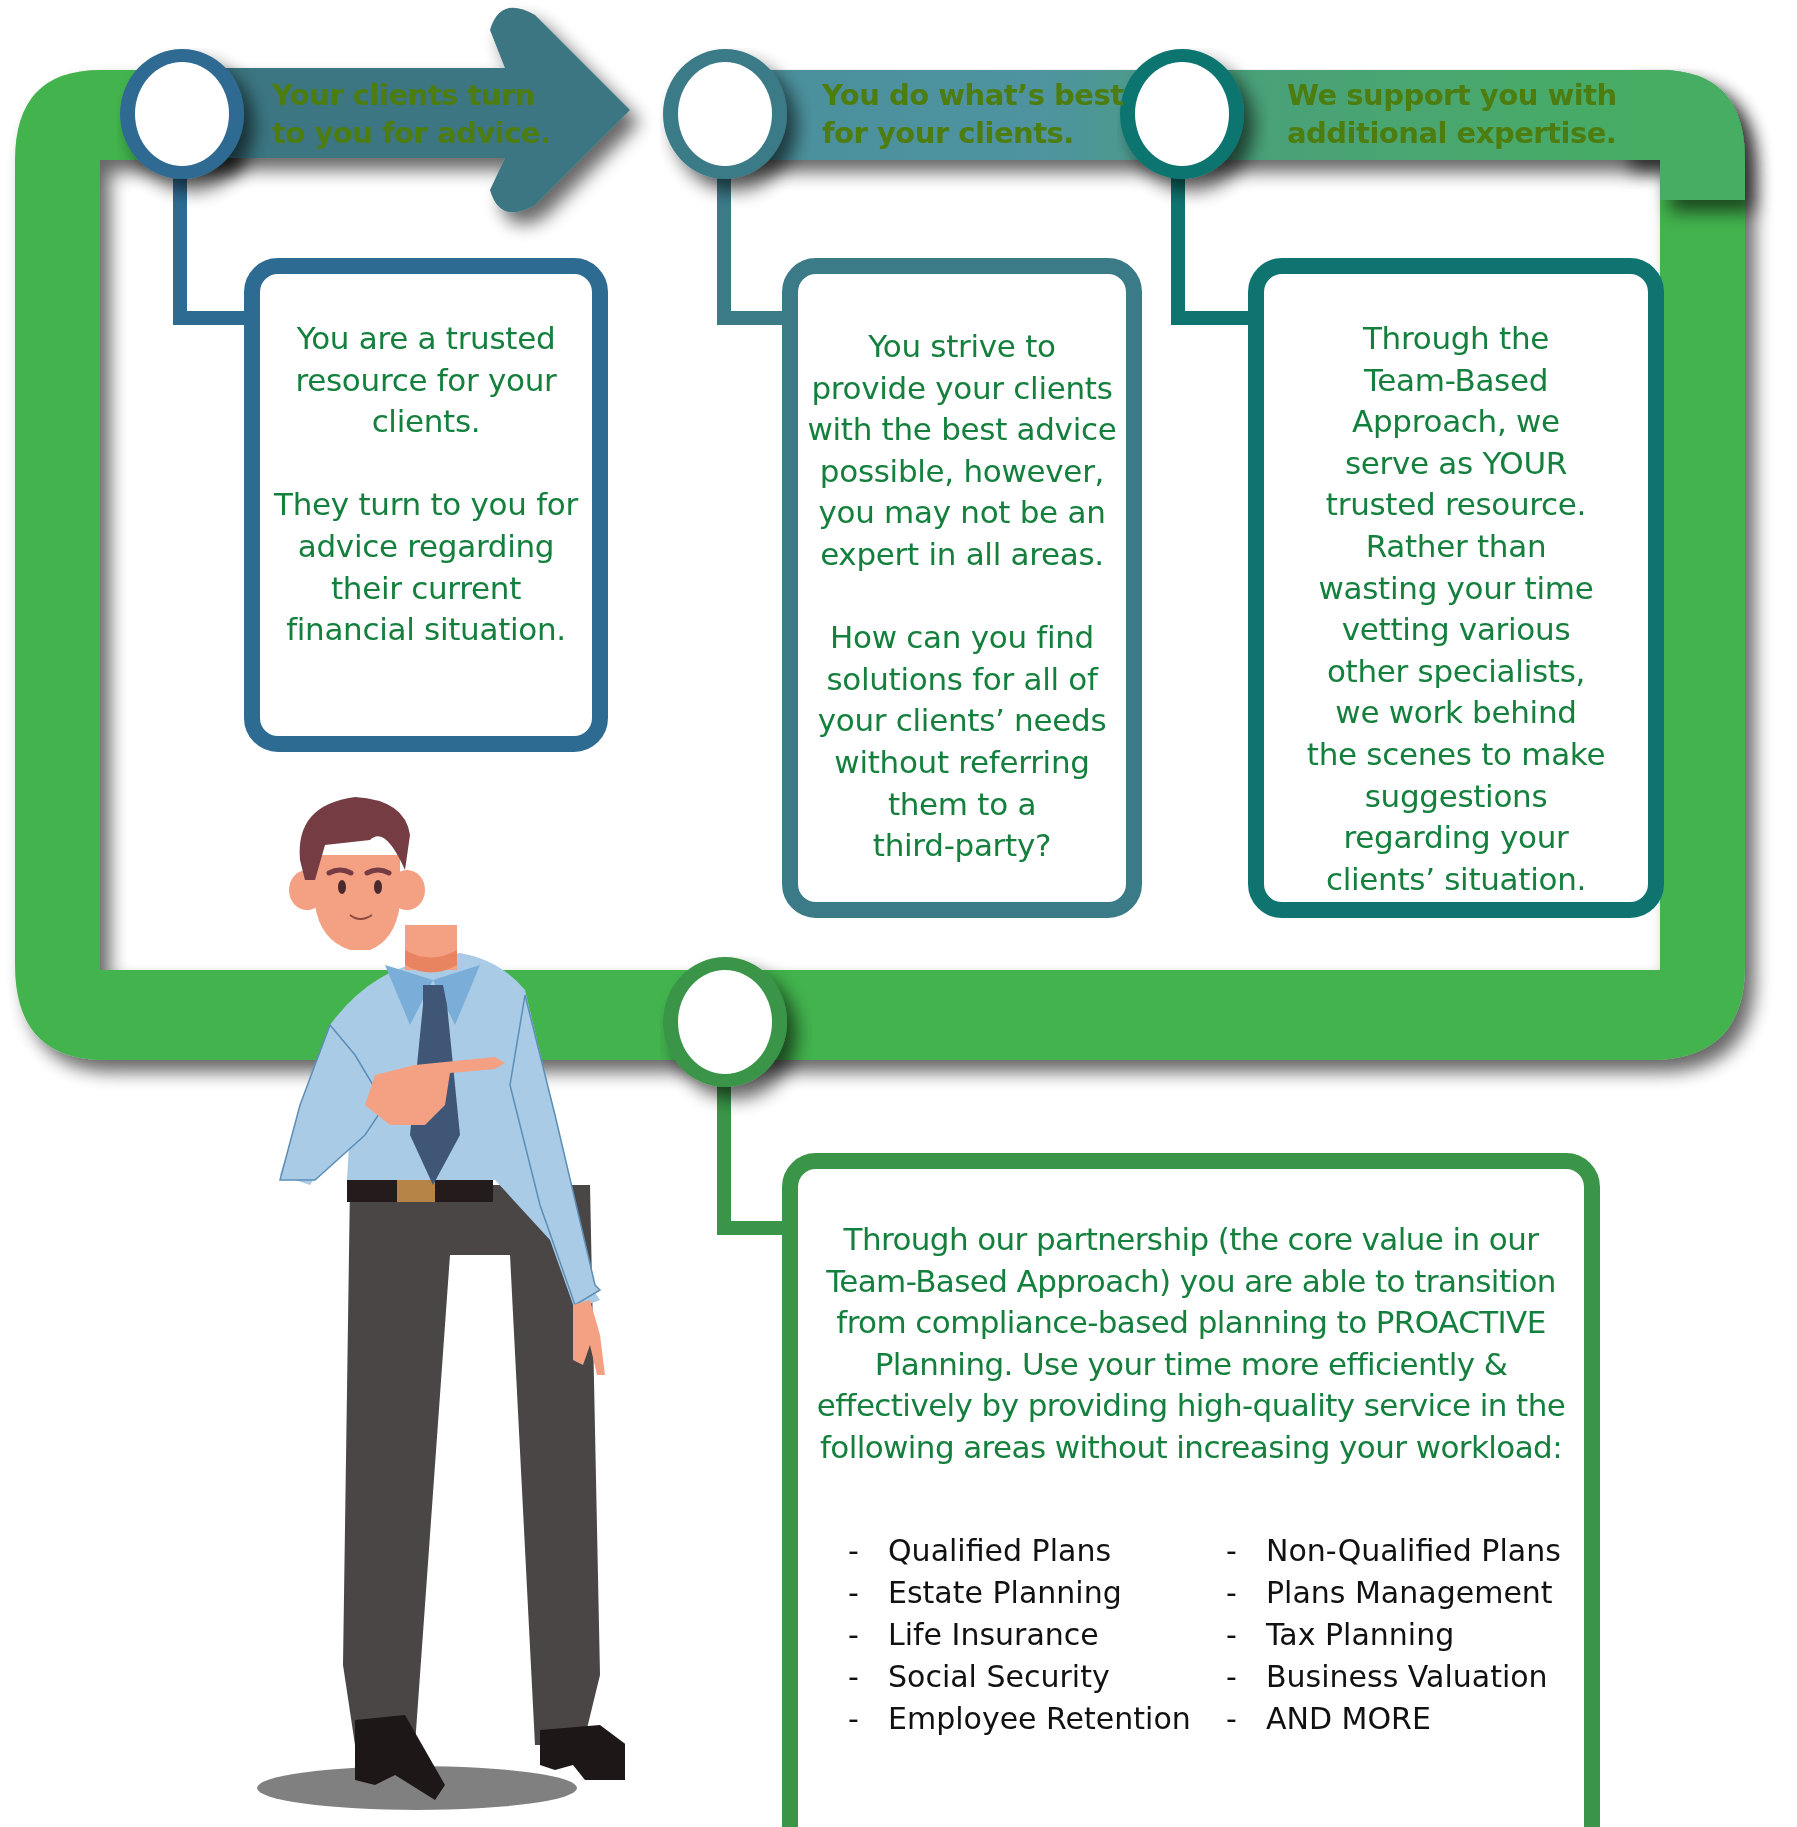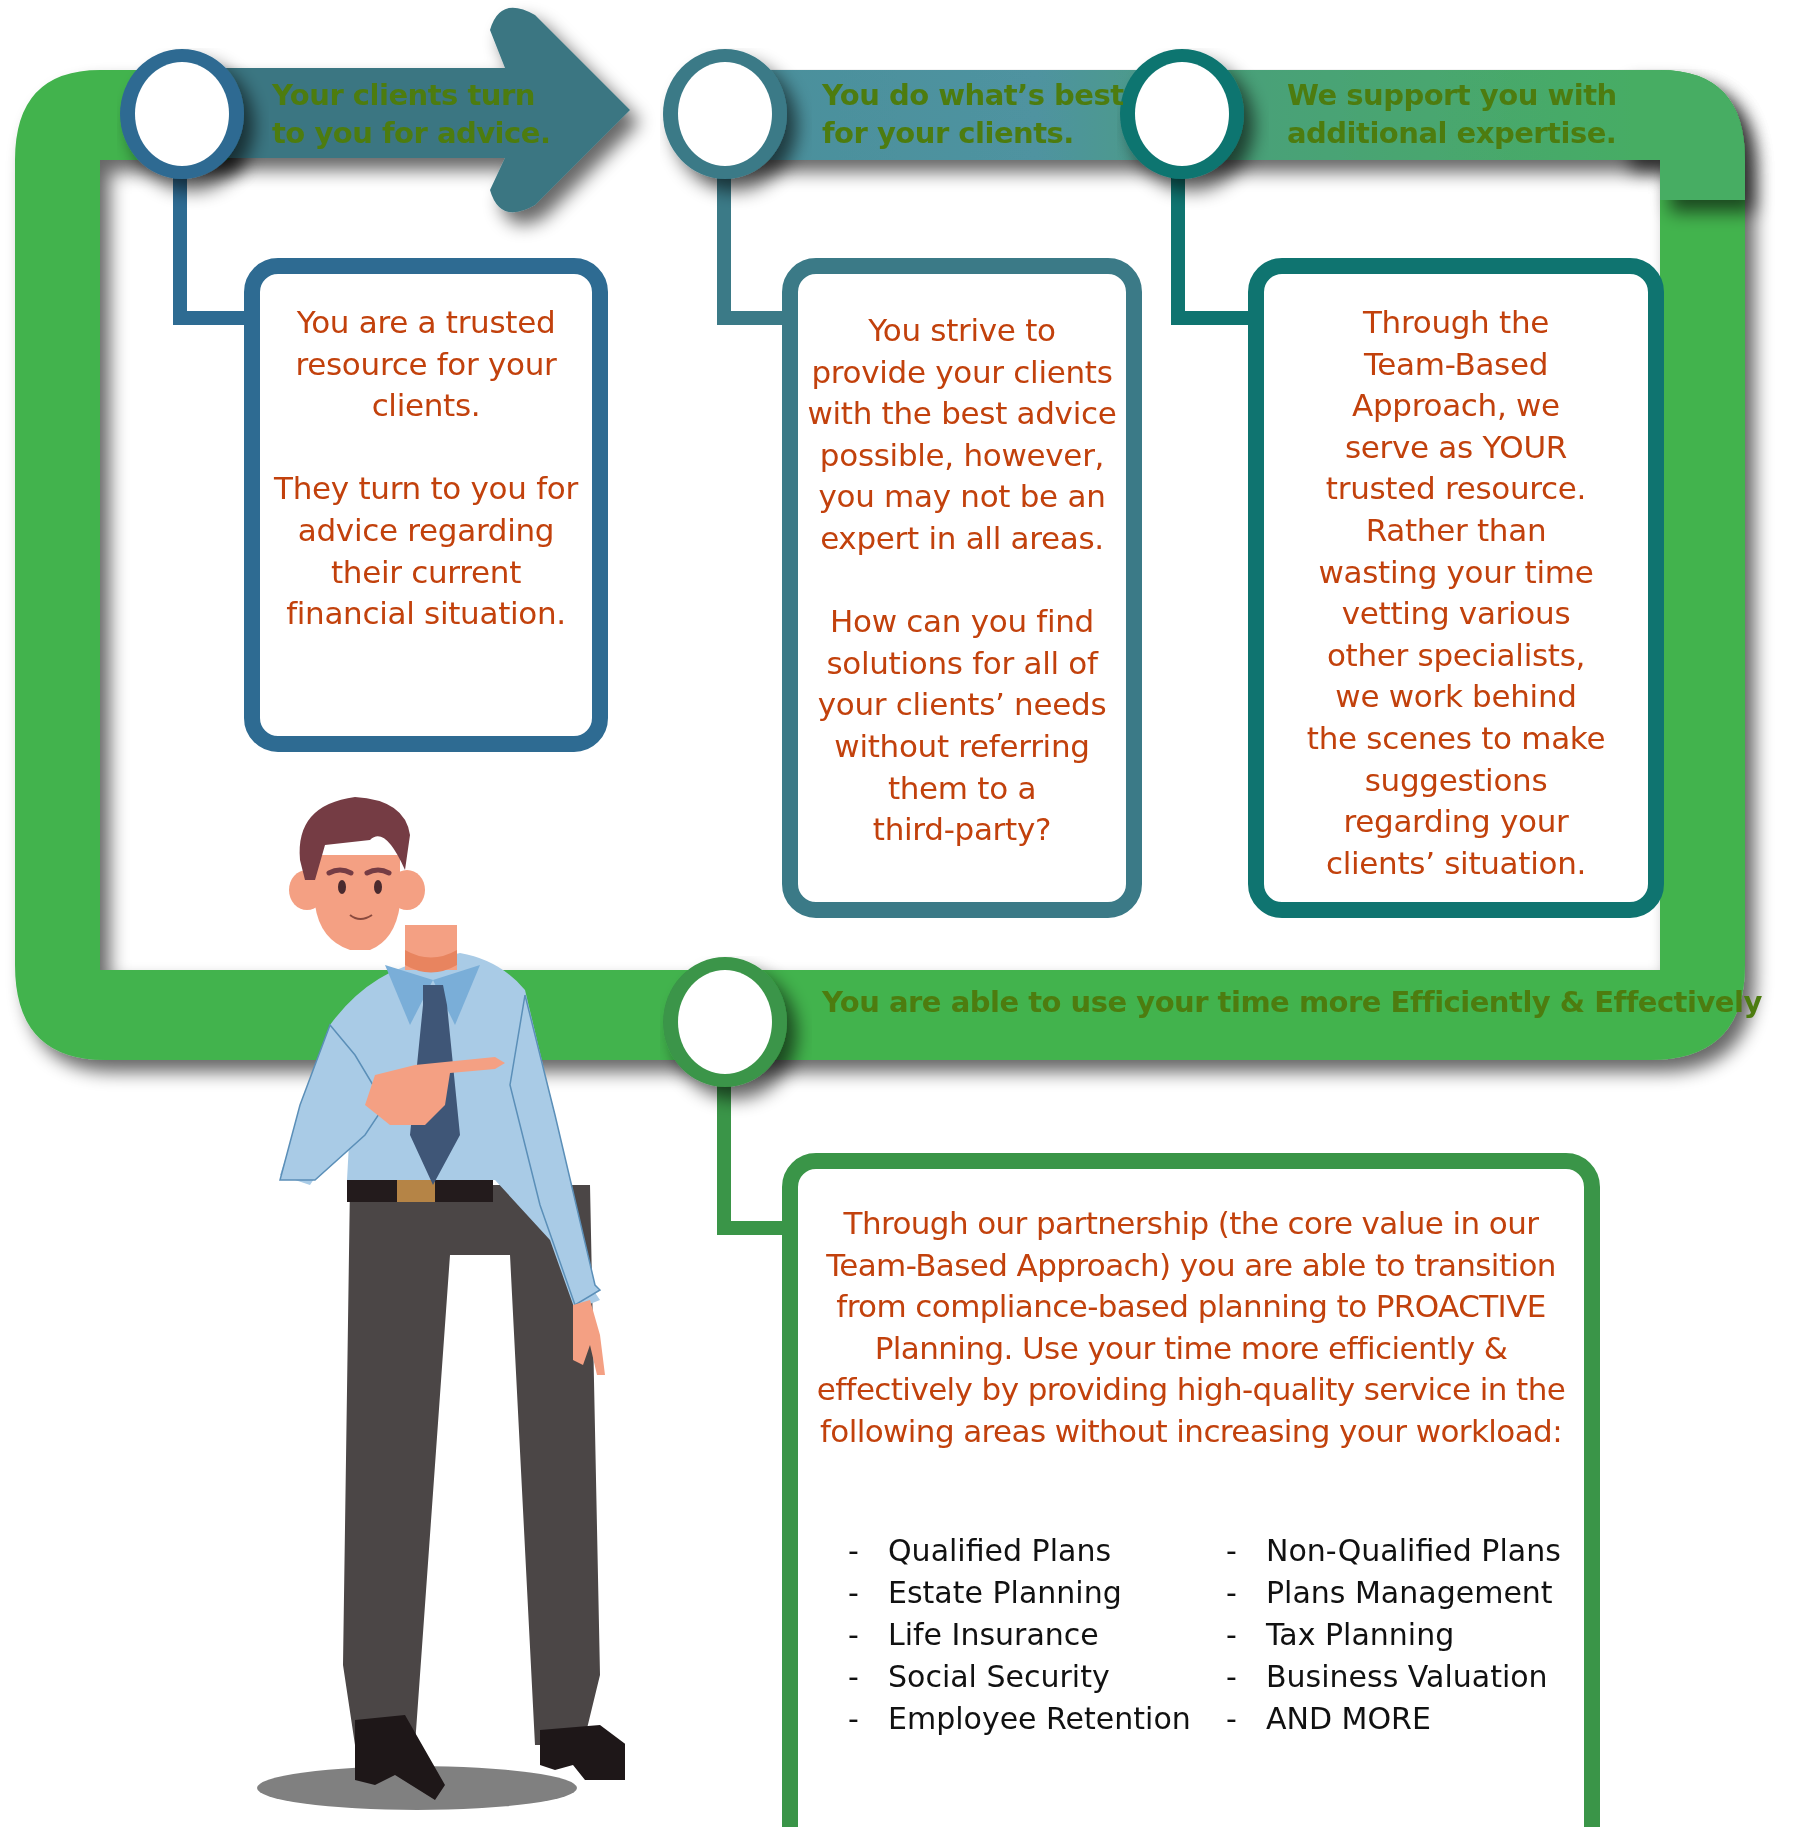--- a/index.html
+++ b/index.html
@@ -1,21 +1,21 @@
 <!DOCTYPE html>
 <html><head>
 <meta charset="utf-8">
 <style>
   html, body { margin:0; padding:0; background:#ffffff; }
   body { width:1797px; height:1827px; position:relative; overflow:hidden; font-family:"Liberation Sans", sans-serif; }
   .abs { position:absolute; }
   svg.bg { position:absolute; left:0; top:0; }
   .banner-text { position:absolute; color:#4d7c0f; font-family:"DejaVu Sans", sans-serif; font-weight:bold; font-size:29px; line-height:38px; letter-spacing:-0.5px; }
   .card { position:absolute; background:#ffffff; border-radius:34px; box-sizing:border-box; }
-  .card-text { position:absolute; left:0; right:0; text-align:center; color:#c2410c; font-family:"DejaVu Sans", sans-serif; font-size:31px; line-height:41.6px; white-space:pre-line; letter-spacing:-0.3px; }
+  .card-text { position:absolute; left:0; right:0; text-align:center; color:#15803d; font-family:"DejaVu Sans", sans-serif; font-size:31px; line-height:41.6px; white-space:pre-line; letter-spacing:-0.3px;margin-top:16px; }
   .list { position:absolute; font-family:"DejaVu Sans", sans-serif; font-size:30px; line-height:42px; color:#111; list-style:none; margin:0; padding:0; }
   .list li { position:relative; padding-left:40px; white-space:nowrap; }
   .list li .dash { position:absolute; left:0; top:0; }
 </style>
 </head>
 <body>
 
 <svg class="bg" width="1797" height="1827" viewBox="0 0 1797 1827">
   <defs>
     <filter id="sh" x="-10%" y="-10%" width="130%" height="140%">
@@ -81,21 +81,20 @@
 </div>
 <div class="banner-text" style="left:822px; top:76px;">
   <div>You do what’s best</div>
   <div>for your clients.</div>
 </div>
 <div class="banner-text" style="left:1287px; top:76px;">
   <div>We support you with</div>
   <div>additional expertise.</div>
 </div>
 <div class="banner-text" style="left:822px; top:983px;">
-  <div>You are able to use your time more Efficiently &amp; Effectively</div>
 </div>
 
 <div class="card" style="left:244px; top:258px; width:364px; height:494px; border:16px solid #2e6b92;">
   <div class="card-text" style="top:28px; line-height:41.6px;">You are a trusted
 resource for your
 clients.
 
 They turn to you for
 advice regarding
 their current

